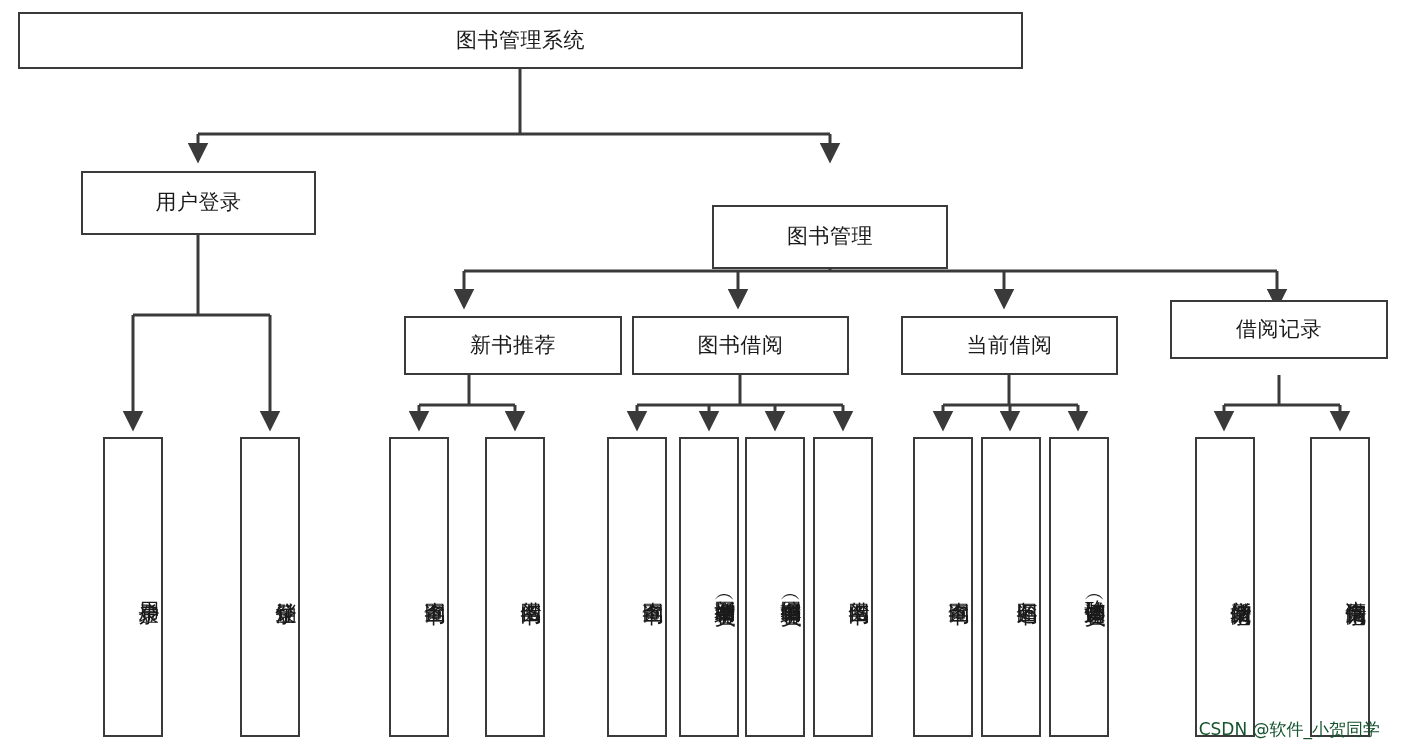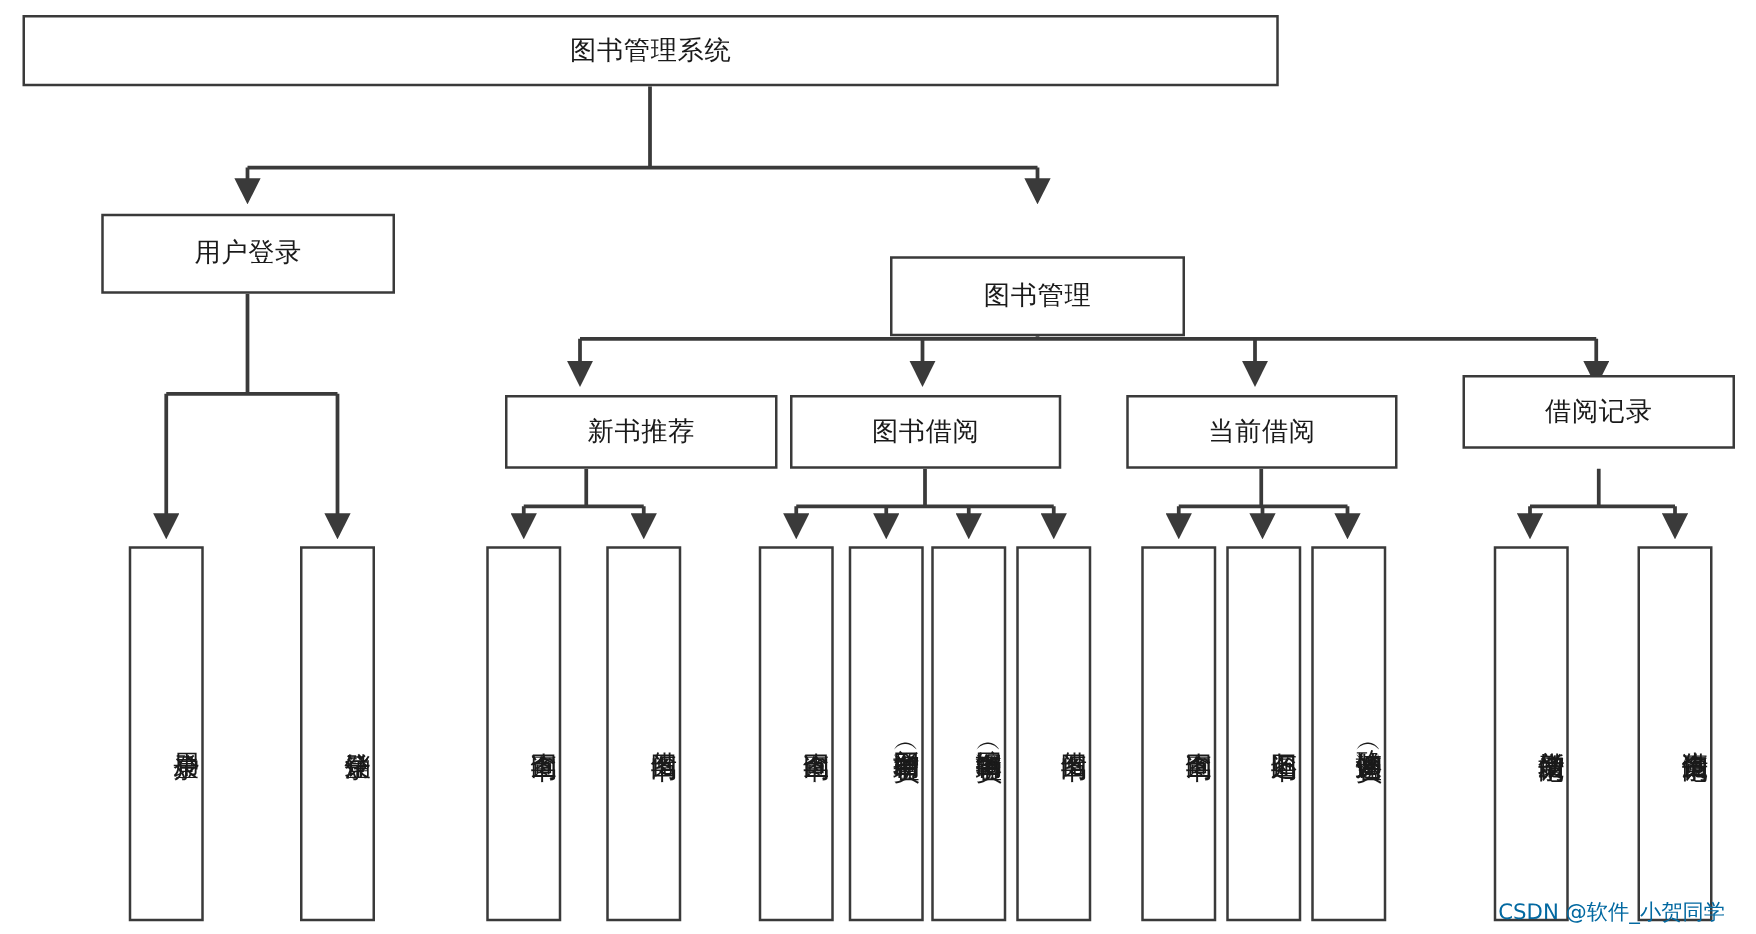--- a/index.html
+++ b/index.html
@@ -51,21 +51,21 @@
     top: 0;
     width: 1405px;
     height: 747px;
     pointer-events: none;
   }
   .watermark {
     position: absolute;
     right: 8px;
     bottom: 6px;
     font-size: 17px;
-    color: #0369a1;
+    color: #14532d;
     font-family: "DejaVu Sans", "Liberation Sans", sans-serif;
     white-space: nowrap;
   }
 </style>
 </head>
 <body>
 
 <div id="canvas">
 
   <svg id="wires" viewBox="0 0 1405 747" xmlns="http://www.w3.org/2000/svg">

